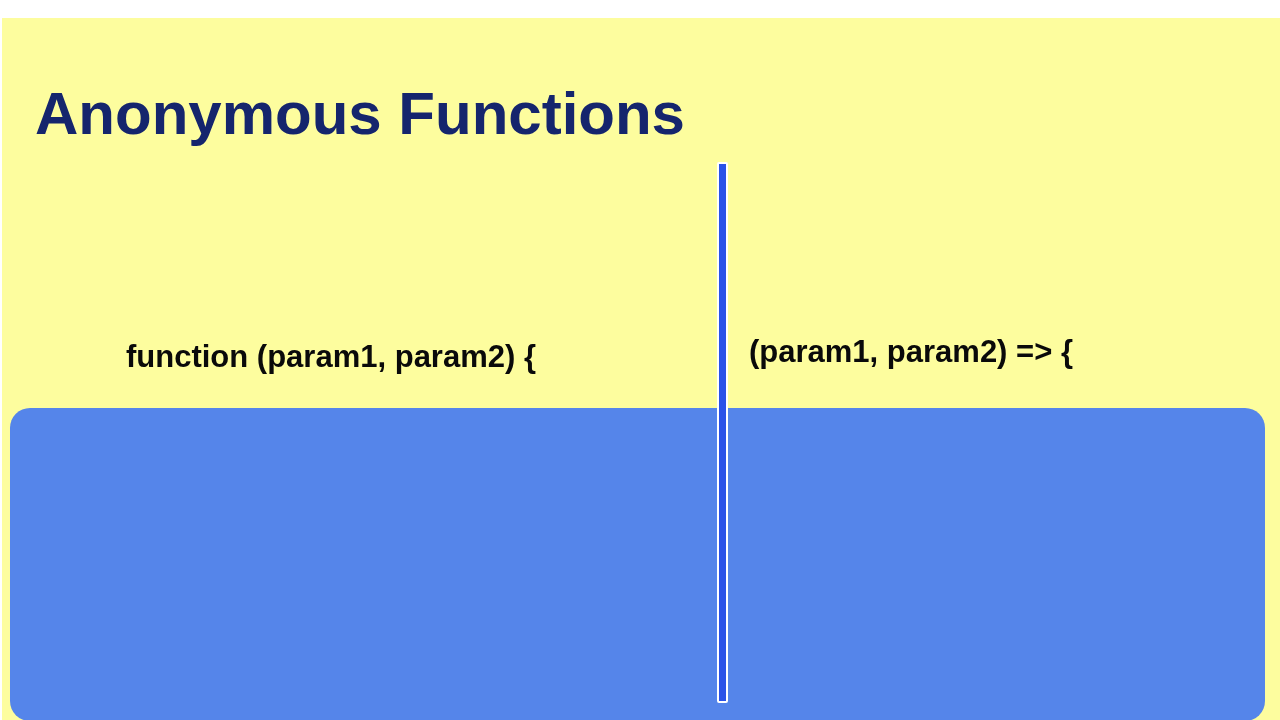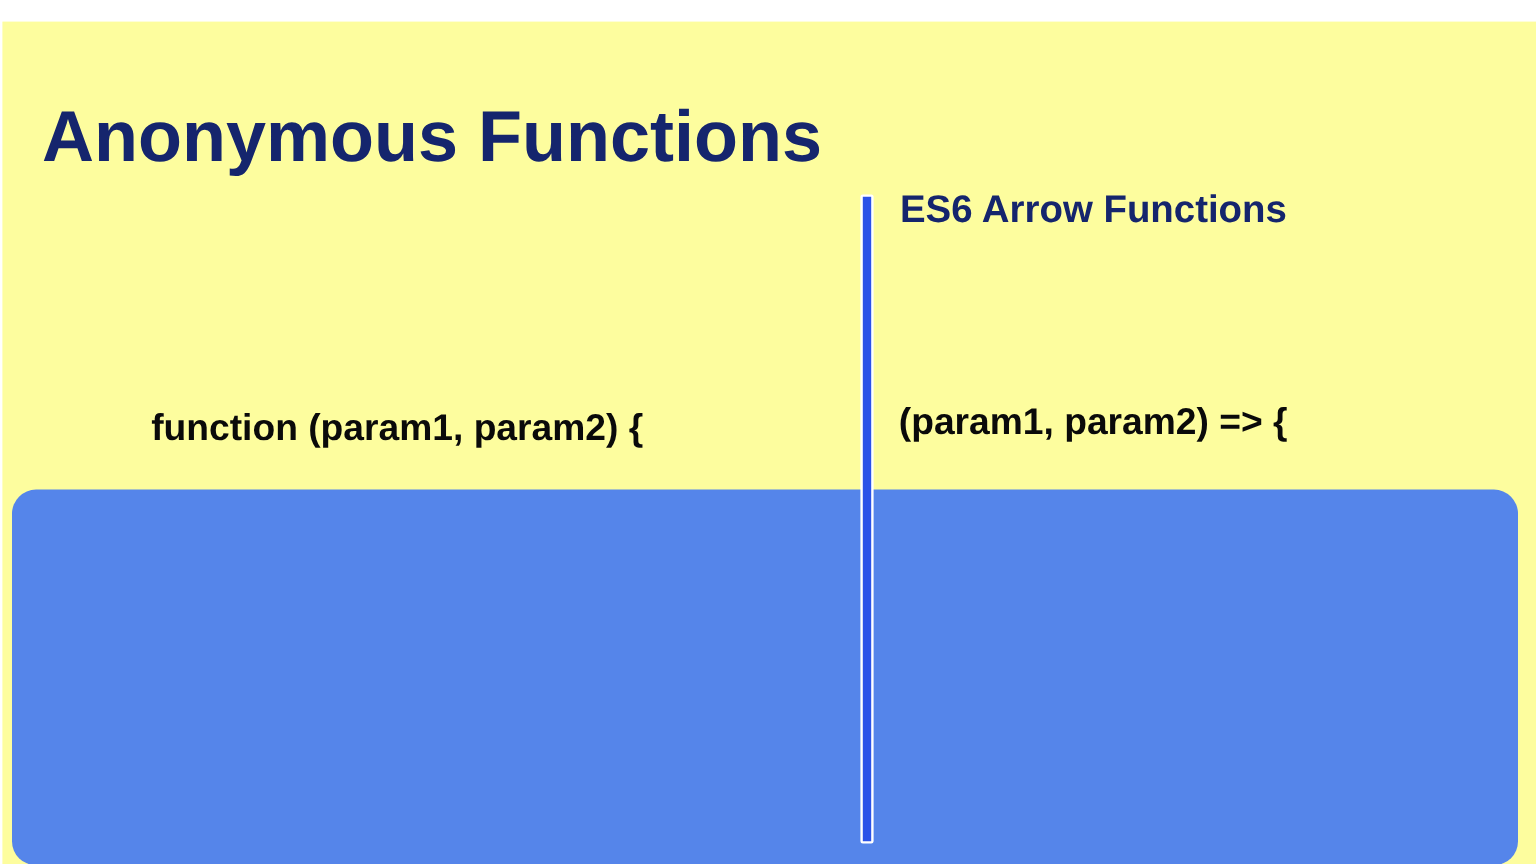--- a/index.html
+++ b/index.html
@@ -39,21 +39,20 @@
   }
 </style>
 </head>
 <body>
 
 <div class="slide">
 
   <h1 class="title">Anonymous Functions</h1>
 
 
-  <div class="col-heading heading-right">ES6 Arrow Functions</div>
 
   <div class="code code-top-left">
     <div>function (param1, param2) {</div>
     <div class="indent">// function body...</div>
     <div>}</div>
   </div>
 
   <div class="code code-top-right">
     <div>(param1, param2) =&gt; {</div>
     <div class="indent">// function body...</div>

